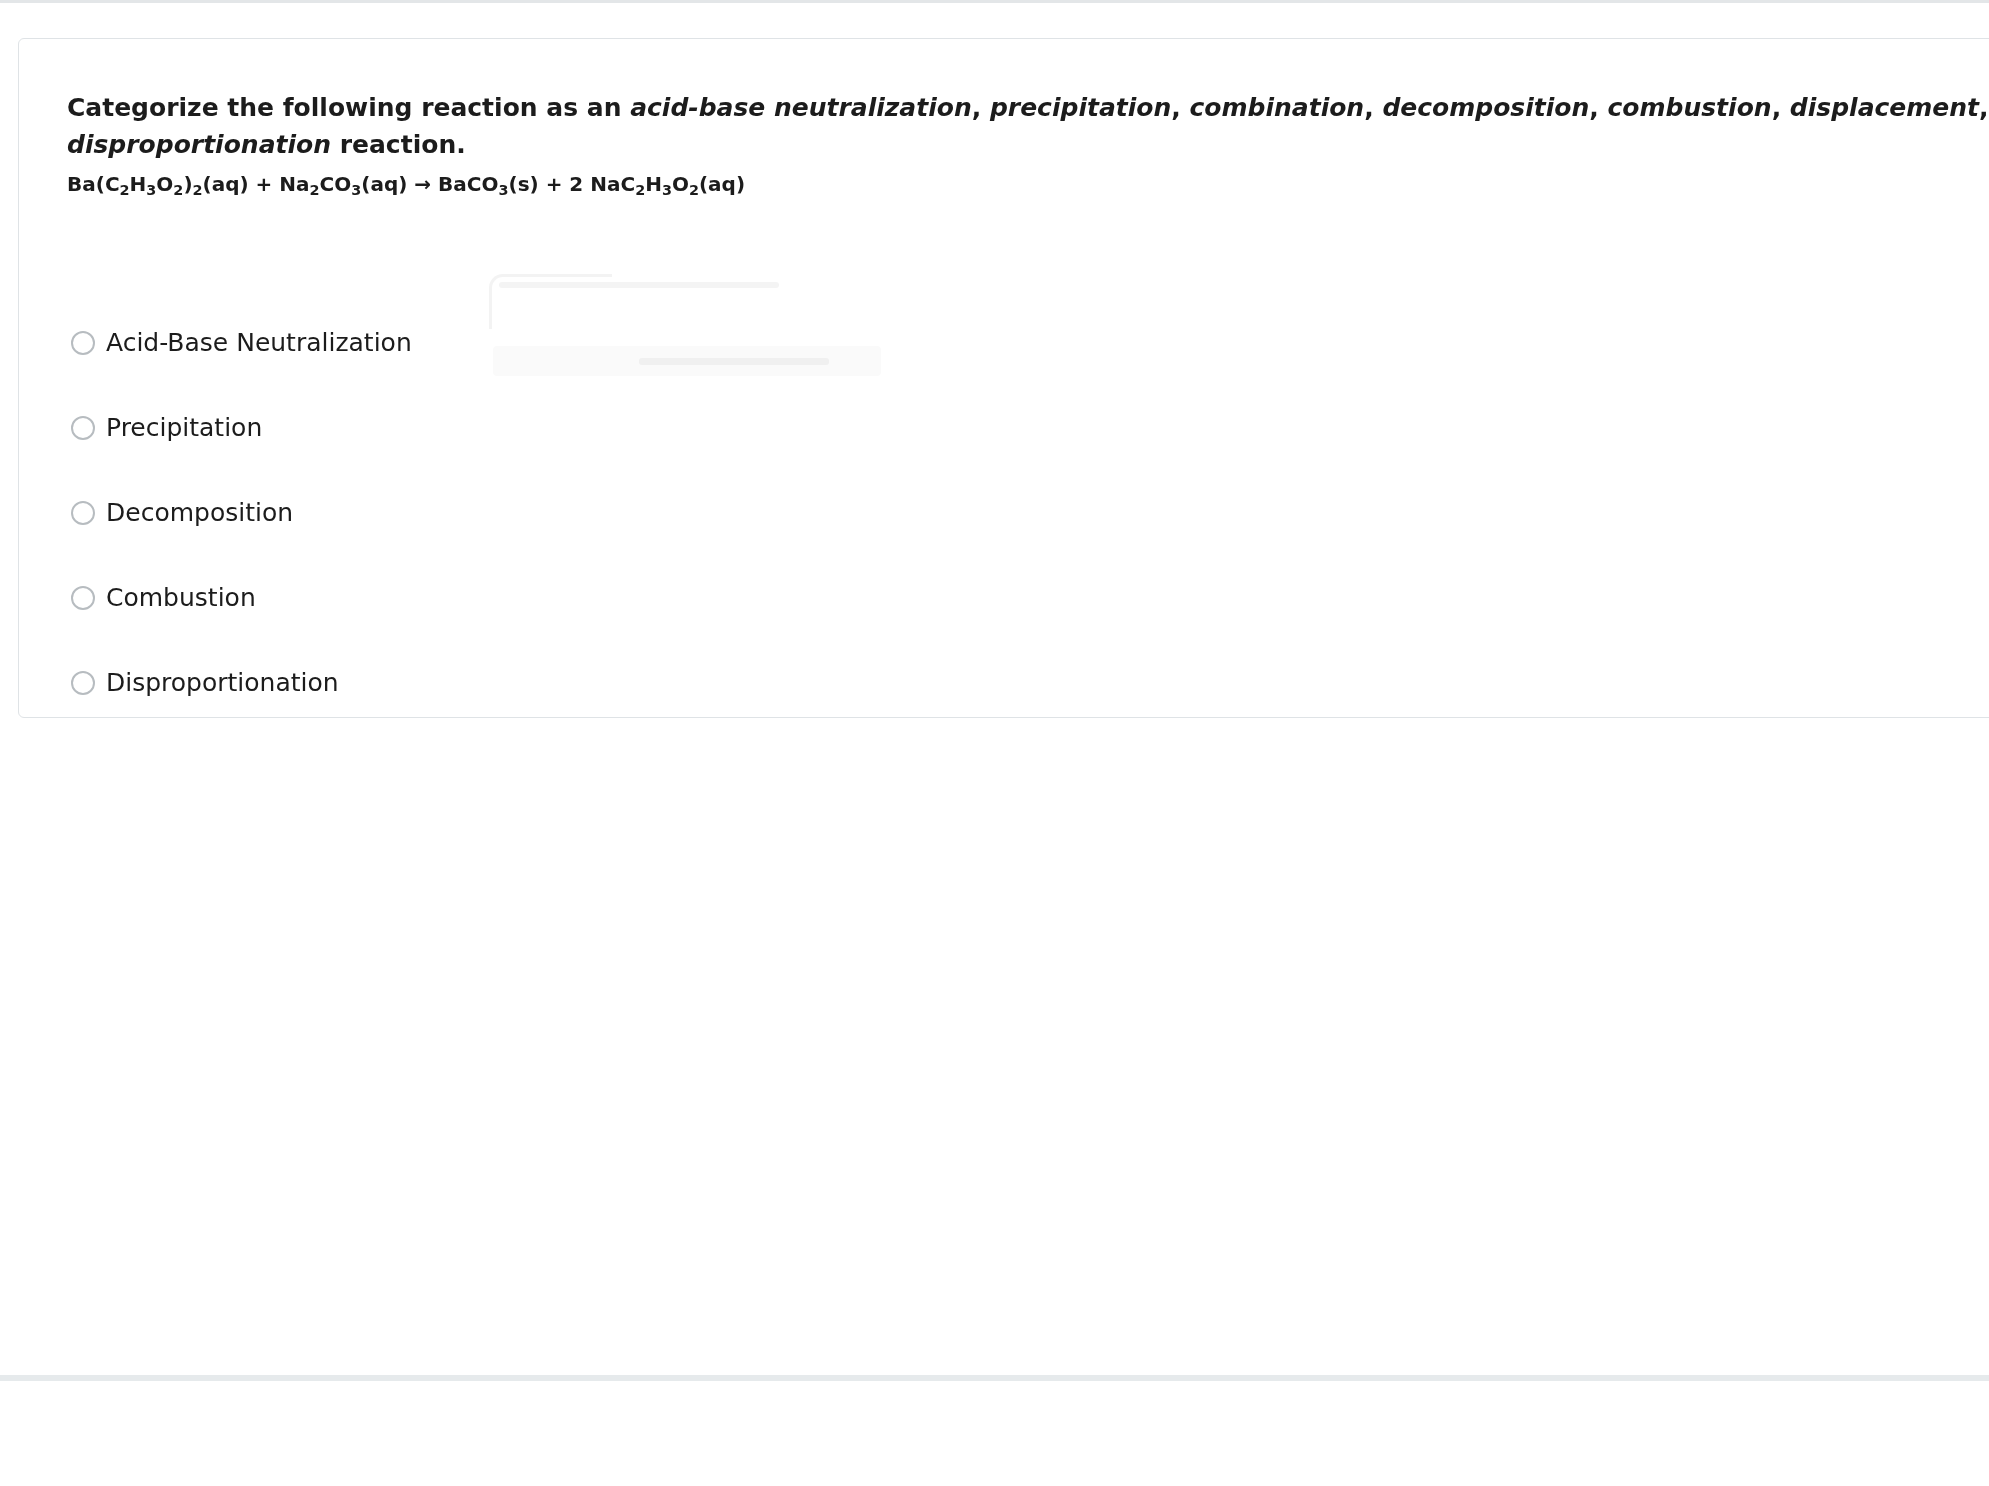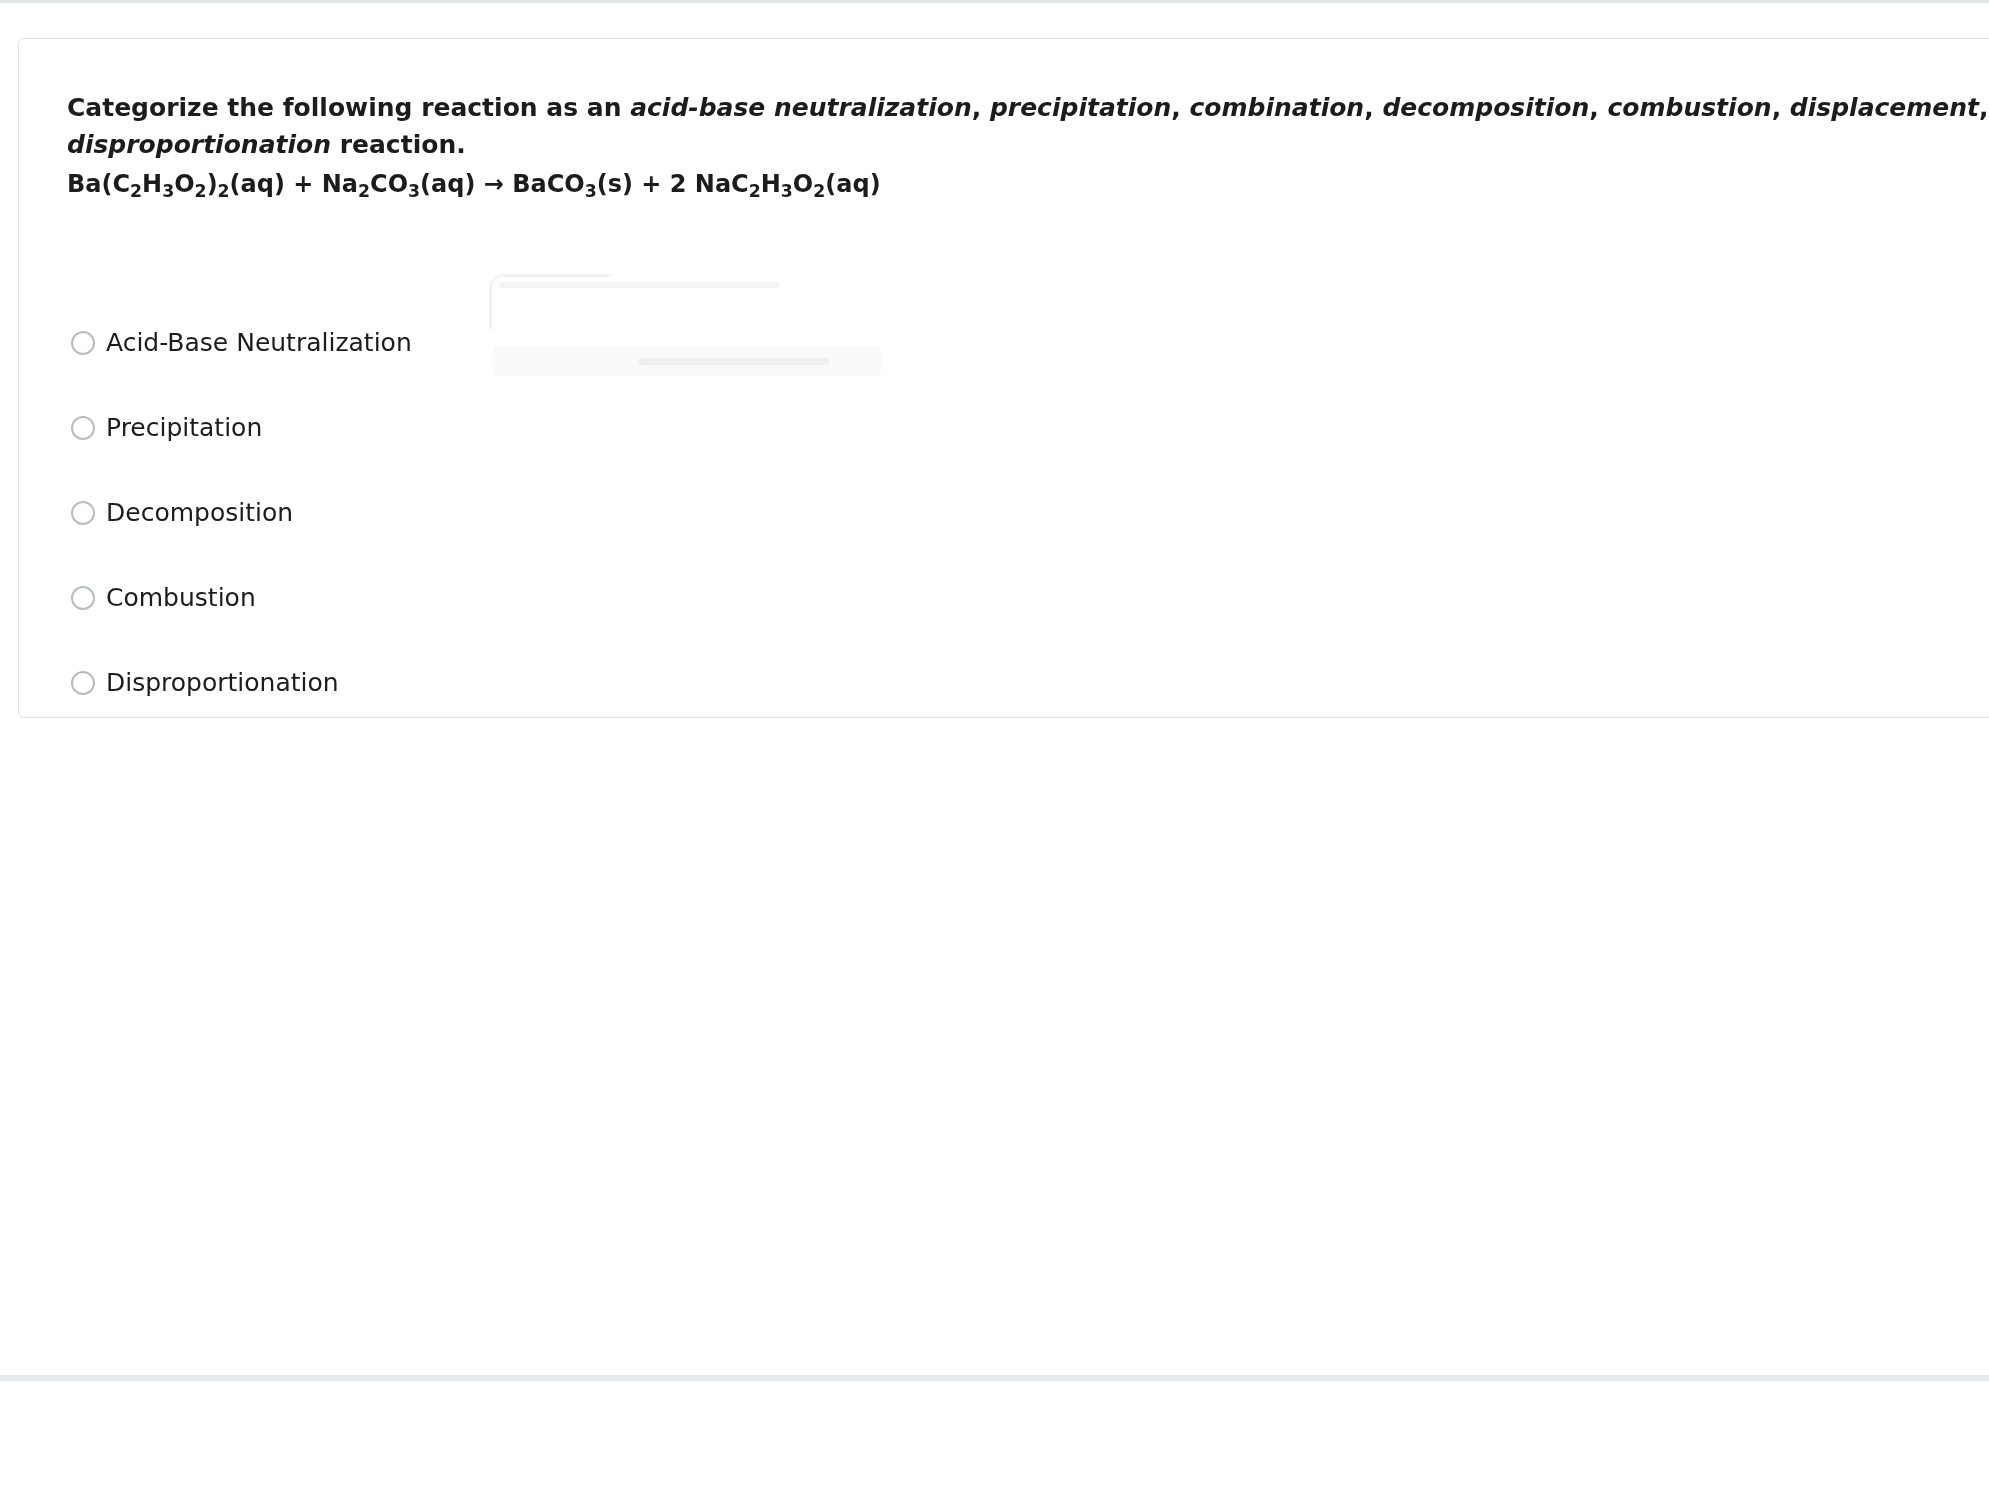--- a/index.html
+++ b/index.html
@@ -54,21 +54,21 @@
     line-height: 37px;
     color: #1c1c1c;
     white-space: nowrap;
   }
   .prompt em {
     font-style: italic;
   }
 
   .equation {
     margin-top: 2px;
-    font-size: 24px;
+    font-size: 20px;
     line-height: 38px;
     color: #1c1c1c;
     white-space: nowrap;
   }
   .equation sub {
     font-size: 0.72em;
     vertical-align: -0.28em;
   }
 
   

